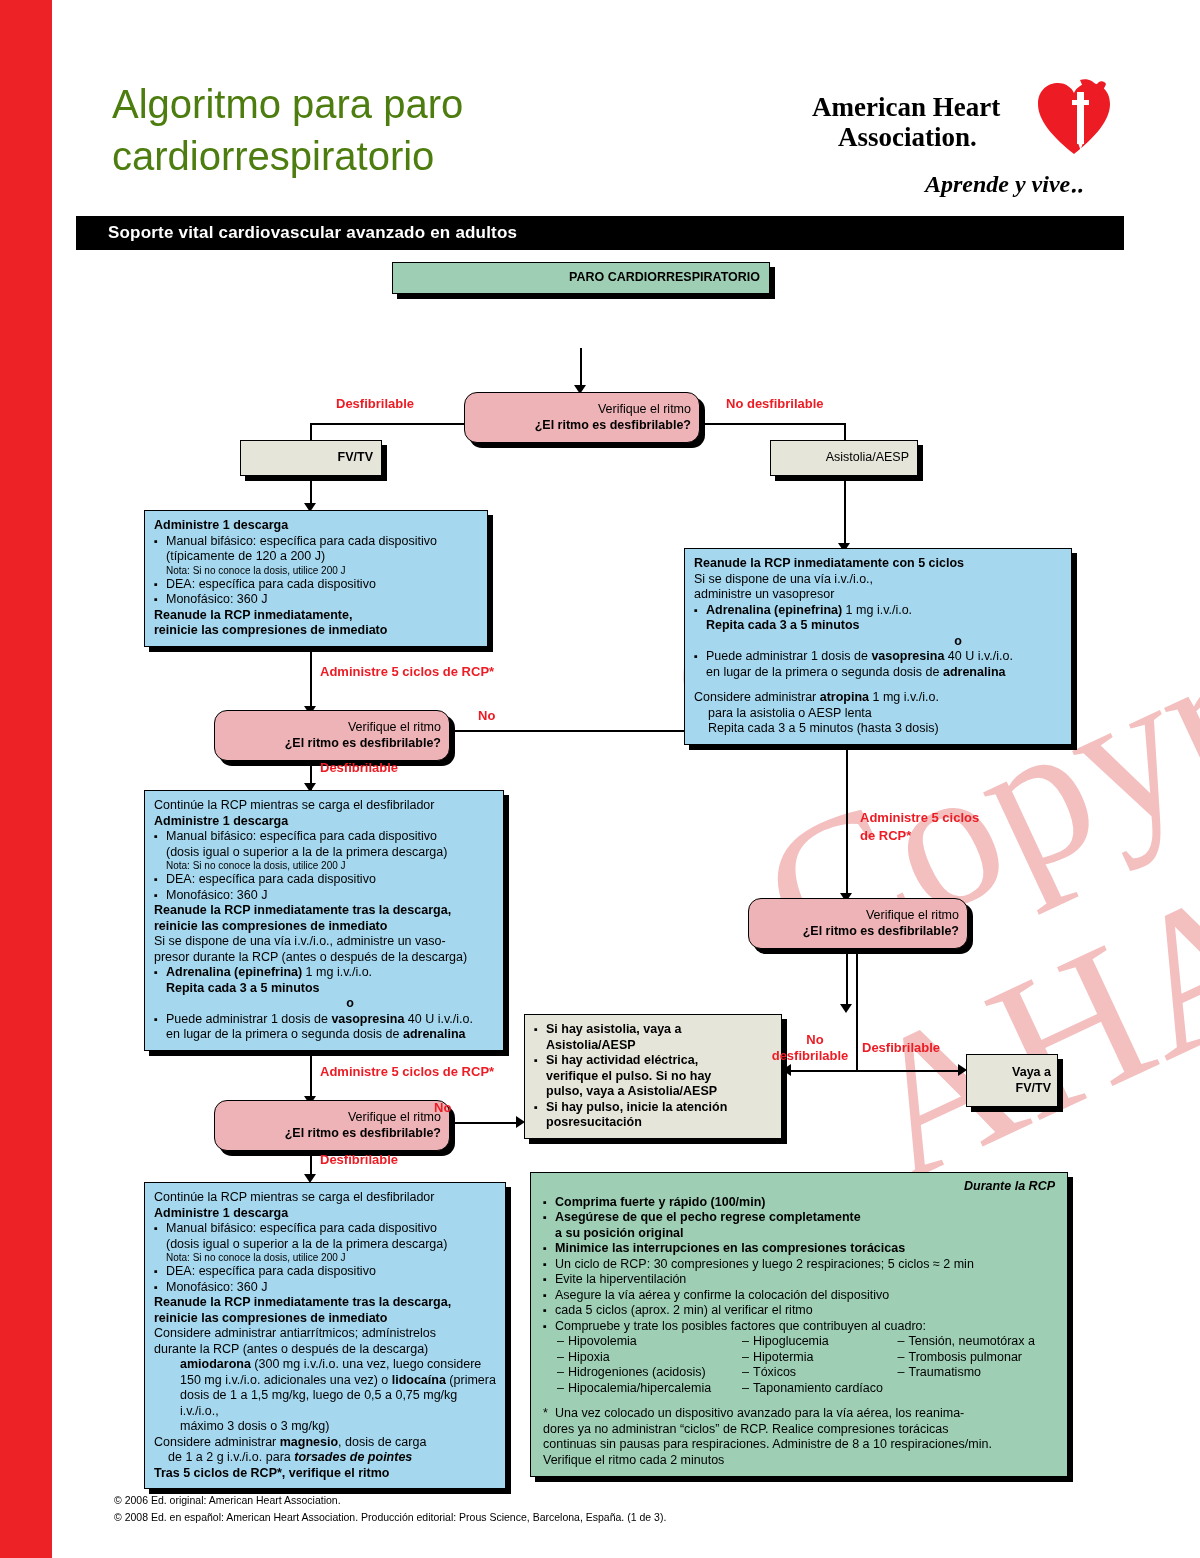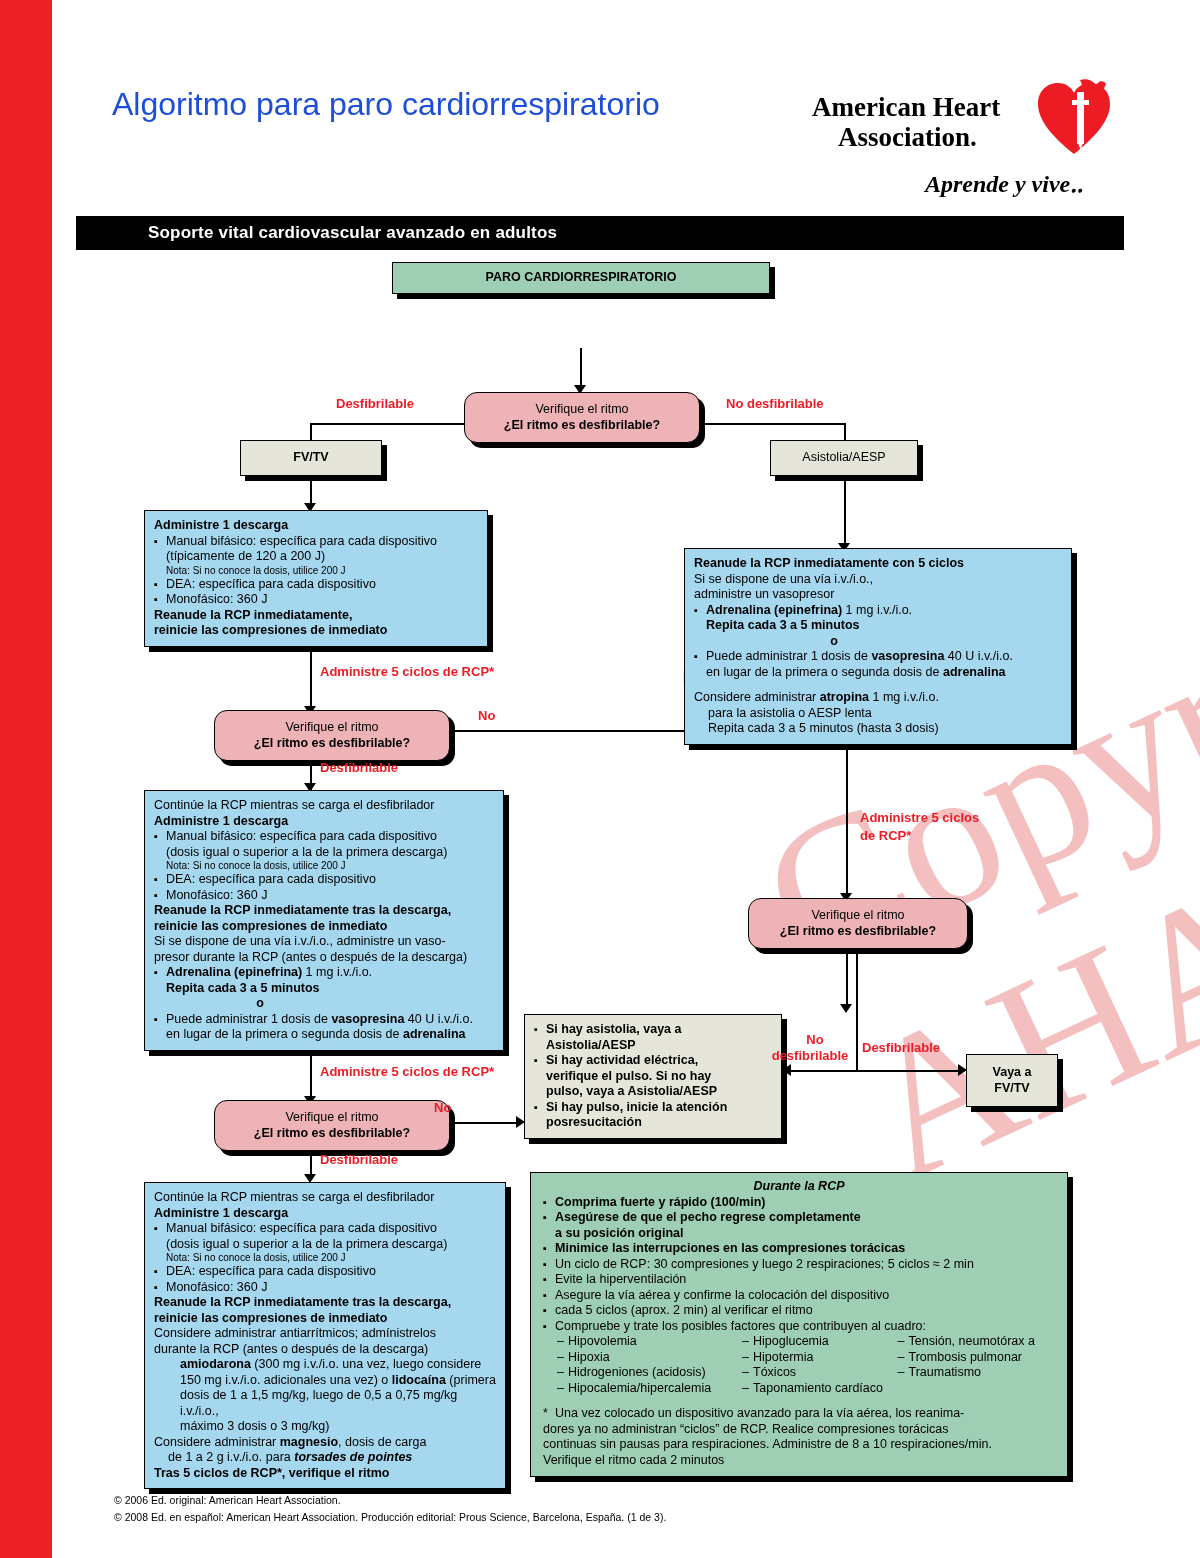--- a/index.html
+++ b/index.html
@@ -13,21 +13,21 @@
   #page {
     position:absolute; inset:0;
   }
   .red-bar {
     position:absolute; left:0; top:0; width:52px; height:1558px;
     background:#ec2227;
   }
   
   .title {
     position:absolute; left:112px; top:78px; width:640px;
-    font-size:32px; line-height:52px; font-weight:400; color:#1d4ed8;
+    font-size:40px; line-height:52px; font-weight:400; color:#4d7c0f;
     letter-spacing:0px;
   }
   .logo-wrap {
     position:absolute; left:812px; top:78px; width:300px; height:125px;
   }
   .logo-text {
     position:absolute; left:0; top:14px; width:222px;
     font-family:"Liberation Serif", serif;
     font-weight:bold; font-size:27px; line-height:30px; color:#000;
     text-align:left;
@@ -39,41 +39,41 @@
     font-family:"Liberation Serif", serif;
     font-style:italic; font-weight:bold; font-size:24px; color:#000;
     text-align:center;
   }
   .black-bar {
     position:absolute; left:76px; top:216px; width:1048px; height:34px;
     background:#000;
   }
   .black-bar span {
     position:absolute; left:32px; top:7px;
-    color:#fff; font-size:17px; font-weight:bold; letter-spacing:0.2px;margin-left:40px;
+    color:#fff; font-size:17px; font-weight:bold; letter-spacing:0.2px;
   }
   .wm2 {
     position:absolute; left:740px; top:400px;
     font-family:"Liberation Serif", serif; font-size:200px;
     color:#f3bfbf; transform:rotate(-25deg); pointer-events:none; z-index:0;
   }
   
   .node { position:absolute; z-index:3; }
   .box {
     position:relative; border:1.5px solid #000;
     box-shadow:5px 5px 0 0 #000;
   }
   .green { background:#9ecfb5; }
   .blue  { background:#a5d7ee; }
   .gray  { background:#e6e5da; }
   .pink  { background:#eeb3b6; border-radius:13px; box-shadow:5px 5px 0 0 #000; }
   .box-inner { padding:7px 9px; }
   .t { font-size:12.5px; line-height:15.5px; color:#000; }
   .t.small { font-size:10px; line-height:12px; }
-  .ctr { text-align:center; }
+  .ctr { text-align:right; }
   .b { font-weight:bold; }
   .i { font-style:italic; }
   ul.bl { margin:0; padding:0; list-style:none; }
   ul.bl > li { position:relative; padding-left:12px; }
   ul.bl > li:before {
     content:"\25AA"; position:absolute; left:0; top:0; font-size:11px;
   }
   ul.dash { margin:0; padding:0; list-style:none; }
   ul.dash > li { position:relative; padding-left:11px; }
   ul.dash > li:before { content:"\2013"; position:absolute; left:0; top:0; }

